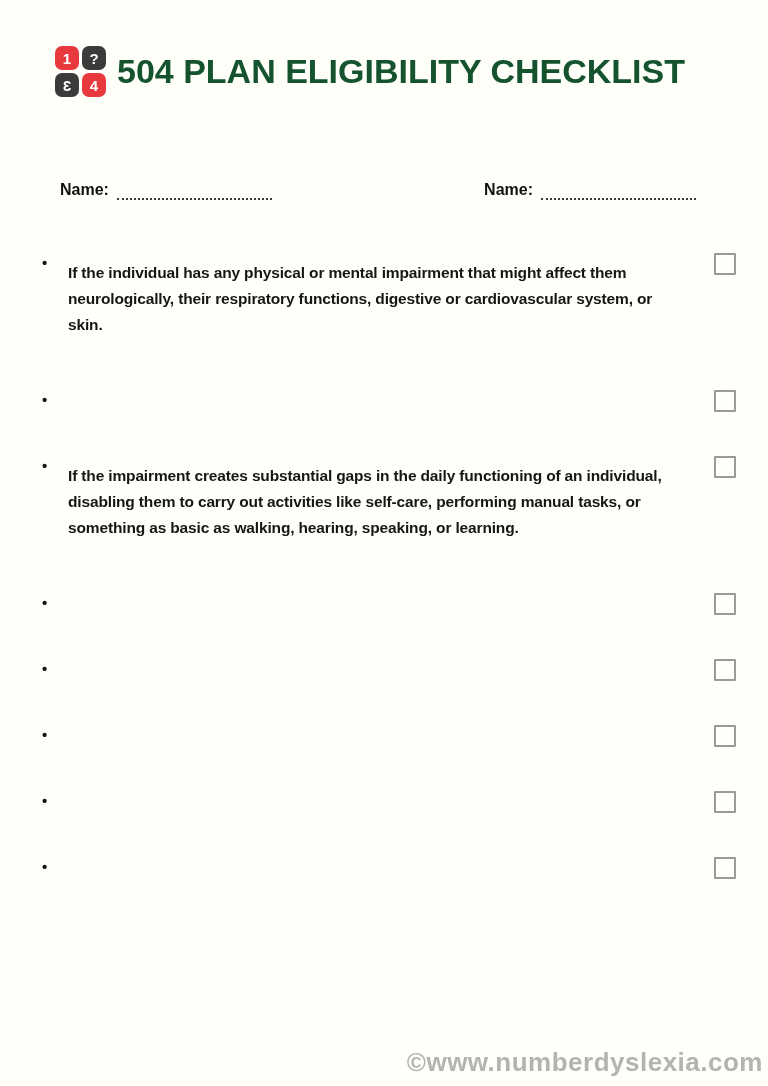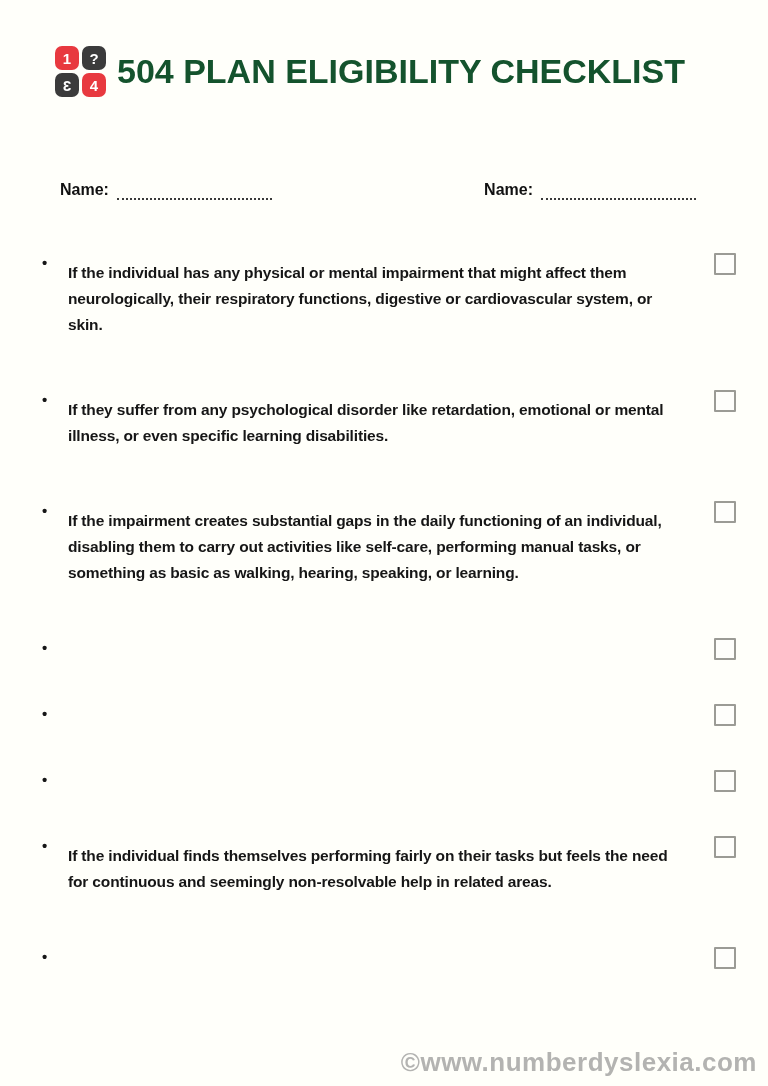--- a/index.html
+++ b/index.html
@@ -123,21 +123,21 @@
     border: 2px solid #9b9b95;
     background: #fefefb;
     border-radius: 1px;
     margin-top: 1px;
     cursor: pointer;
   }
 
   
   .watermark {
     position: absolute;
-    right: 11px;
+    right: 5px;
     bottom: 8px;
     font-size: 26px;
     font-weight: bold;
     color: #b3b3b1;
     letter-spacing: 0.5px;
     white-space: nowrap;
     text-align: center;
   }
 </style>
 </head>
@@ -167,21 +167,20 @@
   </div>
 
   <ul class="checklist" id="checklist">
       <li class="item">
         <span class="bullet">•</span>
         <p class="item-text">If the individual has any physical or mental impairment that might affect them neurologically, their respiratory functions, digestive or cardiovascular system, or skin.</p>
         <span class="checkbox" aria-checked="false"></span>
       </li>
       <li class="item">
         <span class="bullet">•</span>
-        <p class="item-text">If they suffer from any psychological disorder like retardation, emotional or mental illness, or even specific learning disabilities.</p>
         <span class="checkbox" aria-checked="false"></span>
       </li>
       <li class="item">
         <span class="bullet">•</span>
         <p class="item-text">If the impairment creates substantial gaps in the daily functioning of an individual, disabling them to carry out activities like self-care, performing manual tasks, or something as basic as walking, hearing, speaking, or learning.</p>
         <span class="checkbox" aria-checked="false"></span>
       </li>
       <li class="item">
         <span class="bullet">•</span>
         <span class="checkbox" aria-checked="false"></span>
@@ -189,21 +188,20 @@
       <li class="item">
         <span class="bullet">•</span>
         <span class="checkbox" aria-checked="false"></span>
       </li>
       <li class="item">
         <span class="bullet">•</span>
         <span class="checkbox" aria-checked="false"></span>
       </li>
       <li class="item">
         <span class="bullet">•</span>
-        <p class="item-text">If the individual finds themselves performing fairly on their tasks but feels the need for continuous and seemingly non-resolvable help in related areas.</p>
         <span class="checkbox" aria-checked="false"></span>
       </li>
       <li class="item">
         <span class="bullet">•</span>
         <span class="checkbox" aria-checked="false"></span>
       </li>
     </ul>
 
   <div class="watermark">©www.numberdyslexia.com</div>
 

